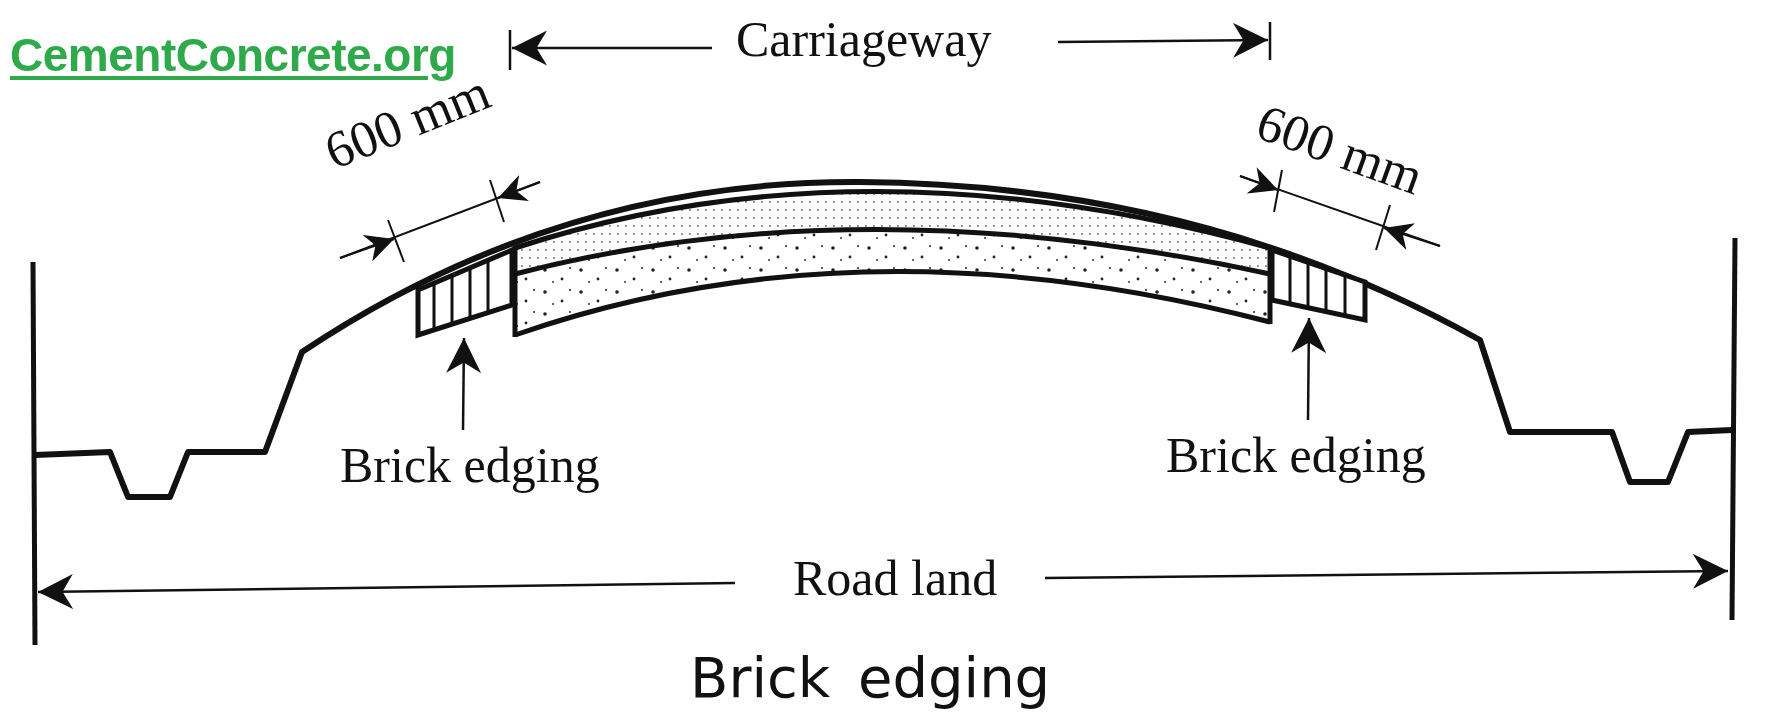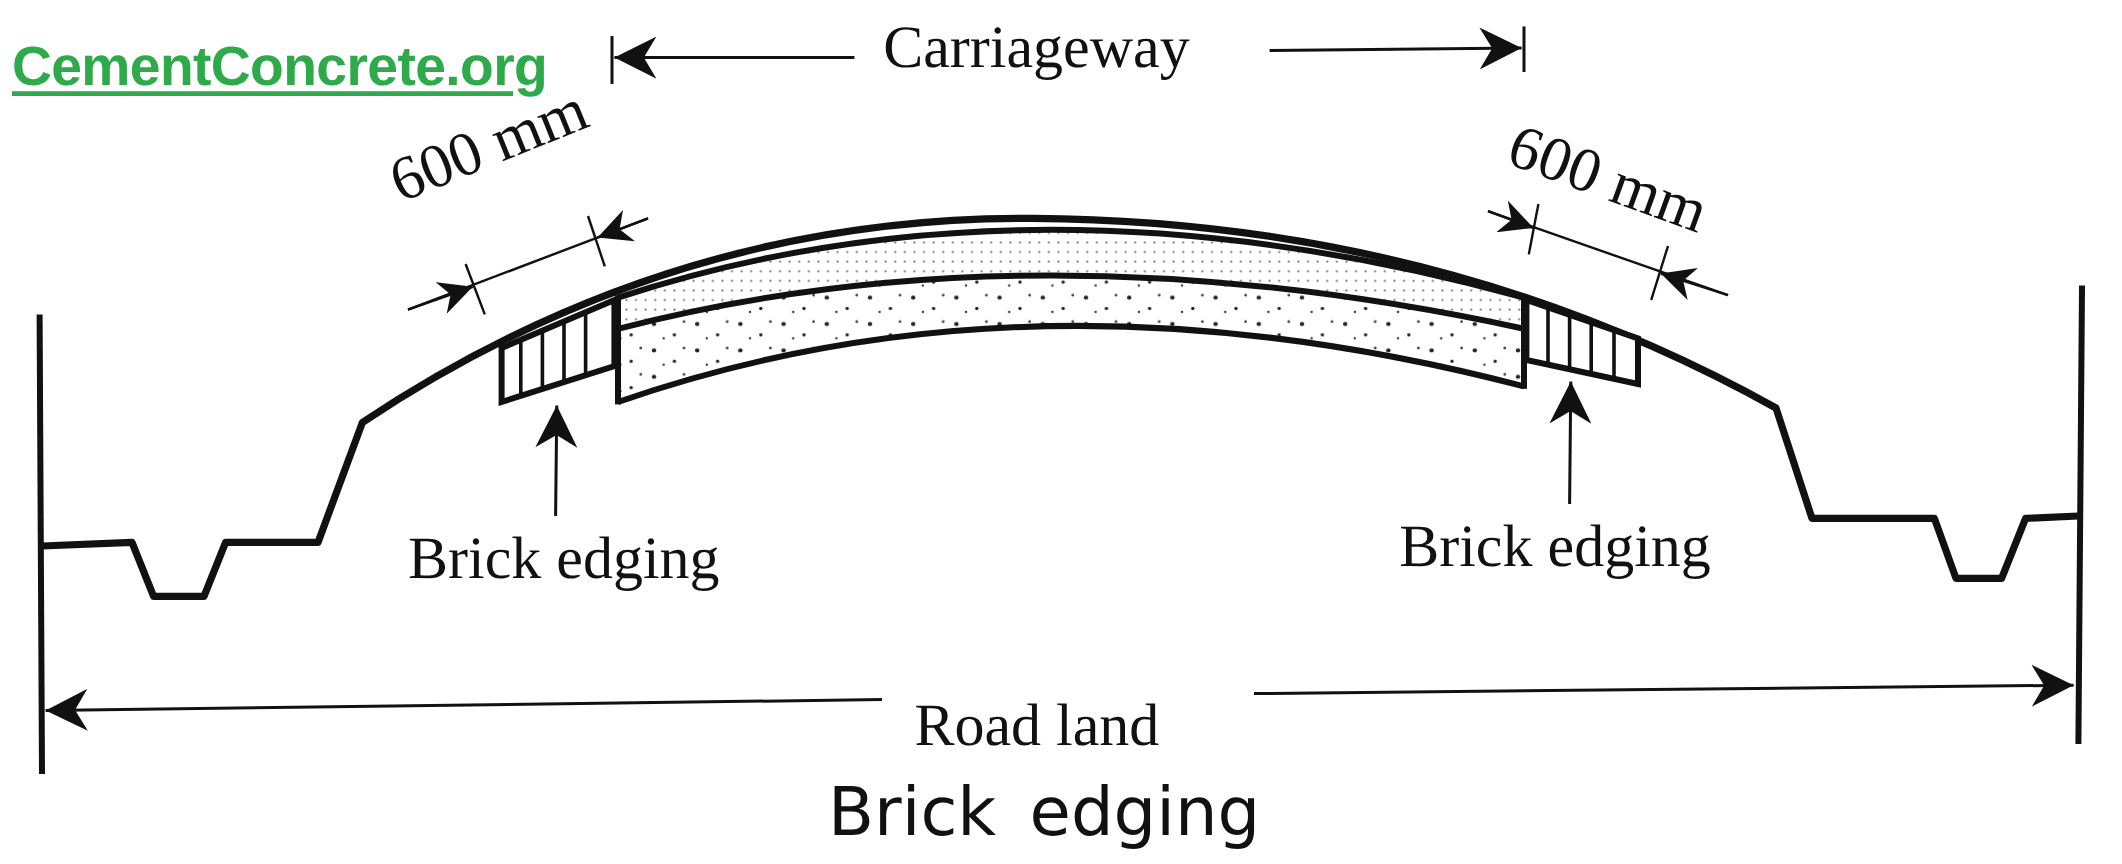--- a/index.html
+++ b/index.html
@@ -10,21 +10,21 @@
       font-family: "Liberation Sans", sans-serif; font-weight: bold; font-size: 46px;
       color: #2eaa4a; text-decoration: underline; text-decoration-thickness: 4px;
       text-underline-offset: 5px; letter-spacing: -0.5px; line-height: 1;
     }
     .label { position: absolute; font-family: "Liberation Serif", serif; color: #111; line-height: 1; white-space: nowrap; }
     .lbl-carriage { left: 736px; top: 14px; font-size: 50px; text-align: center; }
     .lbl-600-left { left: 318px; top: 130px; font-size: 52px; transform: rotate(-22deg); transform-origin: left top; }
     .lbl-600-right { left: 1268px; top: 96px; font-size: 52px; transform: rotate(20deg); transform-origin: left top; }
     .lbl-brick-left { left: 340px; top: 440px; font-size: 50px; }
     .lbl-brick-right { left: 1166px; top: 430px; font-size: 50px; }
-    .lbl-road { left: 762px; top: 553px; font-size: 50px; margin-top: 26px; }
+    .lbl-road { left: 793px; top: 553px; font-size: 50px; }
     .caption { position: absolute; left: 690px; top: 650px; font-family: "DejaVu Sans", sans-serif; font-size: 56px; color: #111; line-height: 1; word-spacing: 10px; }
   </style>
 </head>
 <body>
 
 <svg class="diagram" viewBox="0 0 1768 720" xmlns="http://www.w3.org/2000/svg">
   <defs>
     <pattern id="dots" width="8" height="8" patternUnits="userSpaceOnUse">
       <circle cx="2" cy="2" r="0.9" fill="#666"></circle>
     </pattern>

